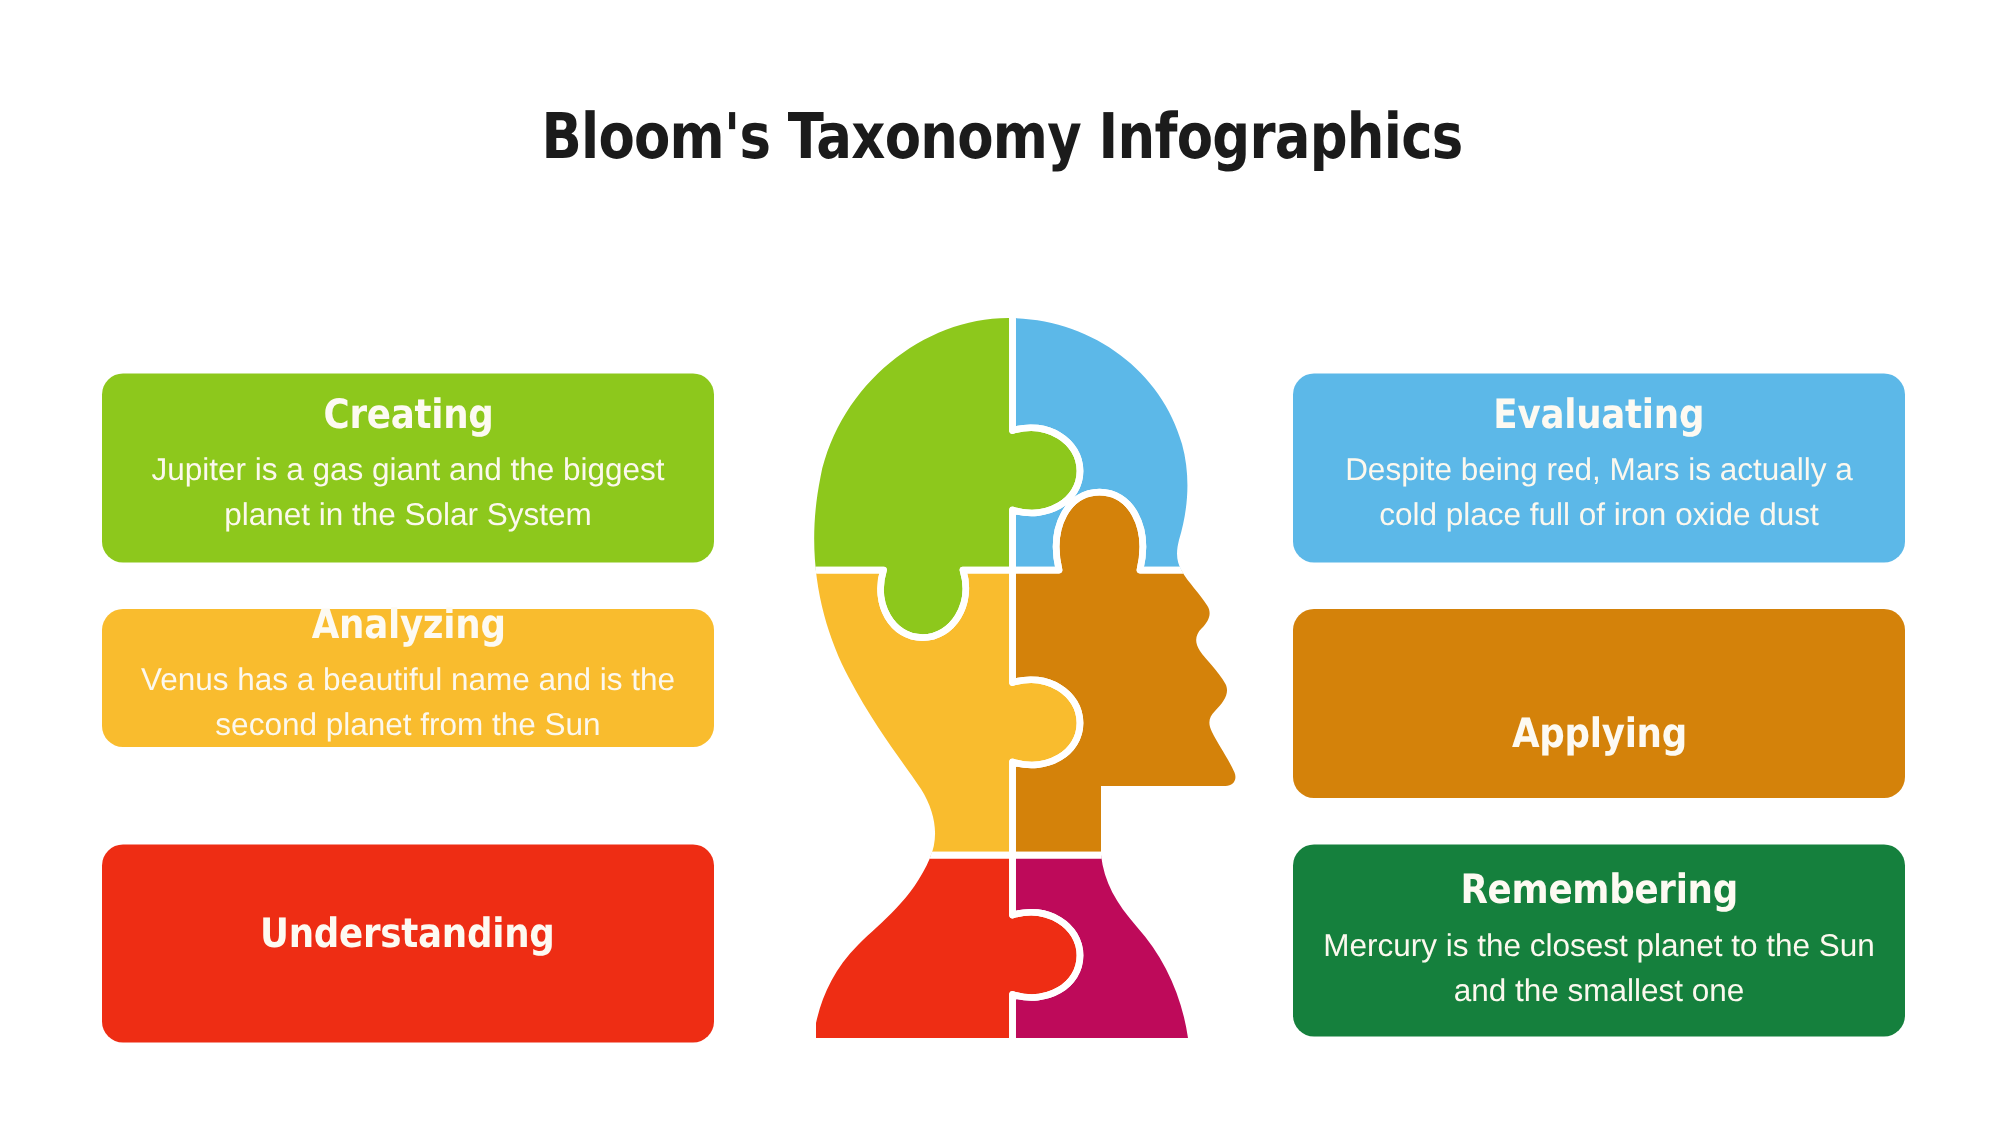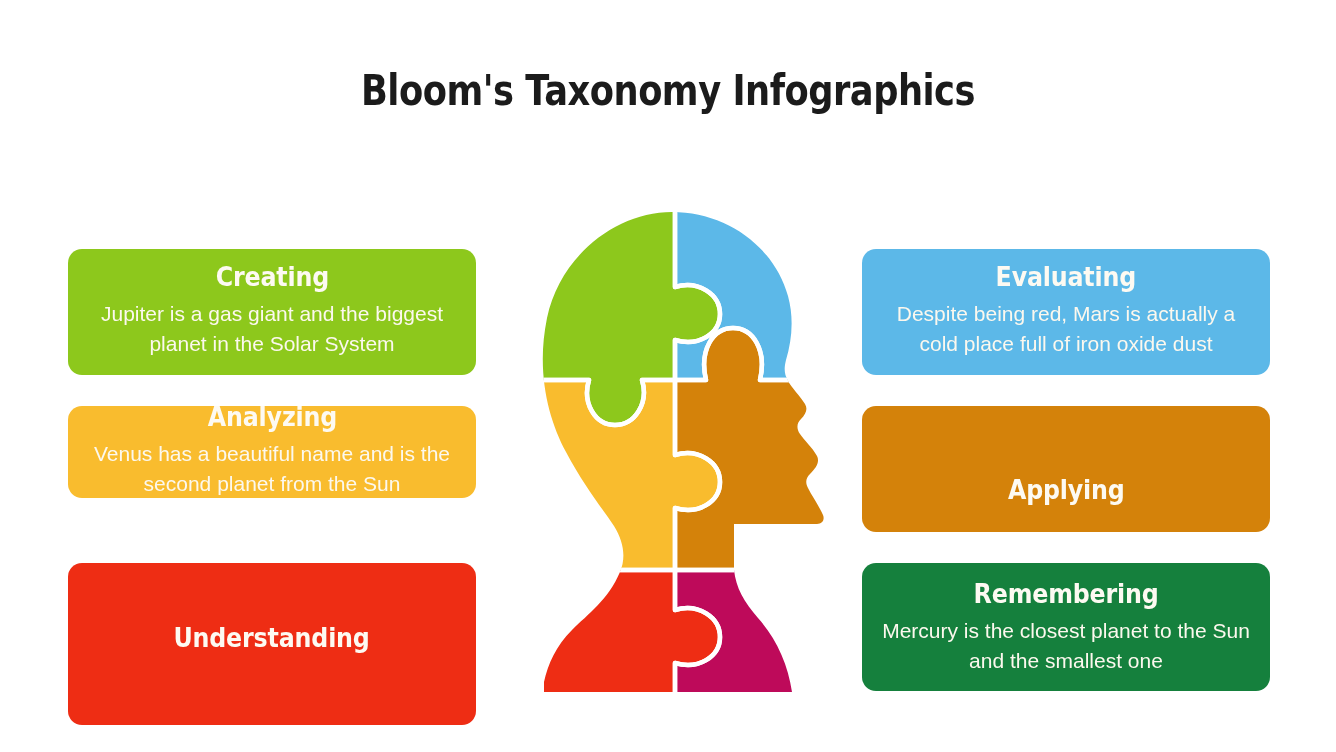--- a/index.html
+++ b/index.html
@@ -69,21 +69,21 @@
     font-size: 21px;
     line-height: 1.42;
     color: #fcf8ee;
     text-align: center;
     max-width: 372px;
   }
 
   
   #card-creating      { left: 68px;  top: 249px; height: 126px; }
   #card-analyzing     { left: 68px;  top: 406px; height: 92px; }
-  #card-understanding { left: 68px;  top: 563px; height: 162px; }
+  #card-understanding { left: 68px;  top: 563px; height: 132px; }
   
   #card-evaluating    { left: 862px; top: 249px; height: 126px; }
   #card-applying      { left: 862px; top: 406px; height: 126px; justify-content: flex-end; }
   #card-remembering   { left: 862px; top: 563px; height: 128px; }
 
   
   .puzzle-head {
     position: absolute;
     left: 520px;
     top: 190px;

